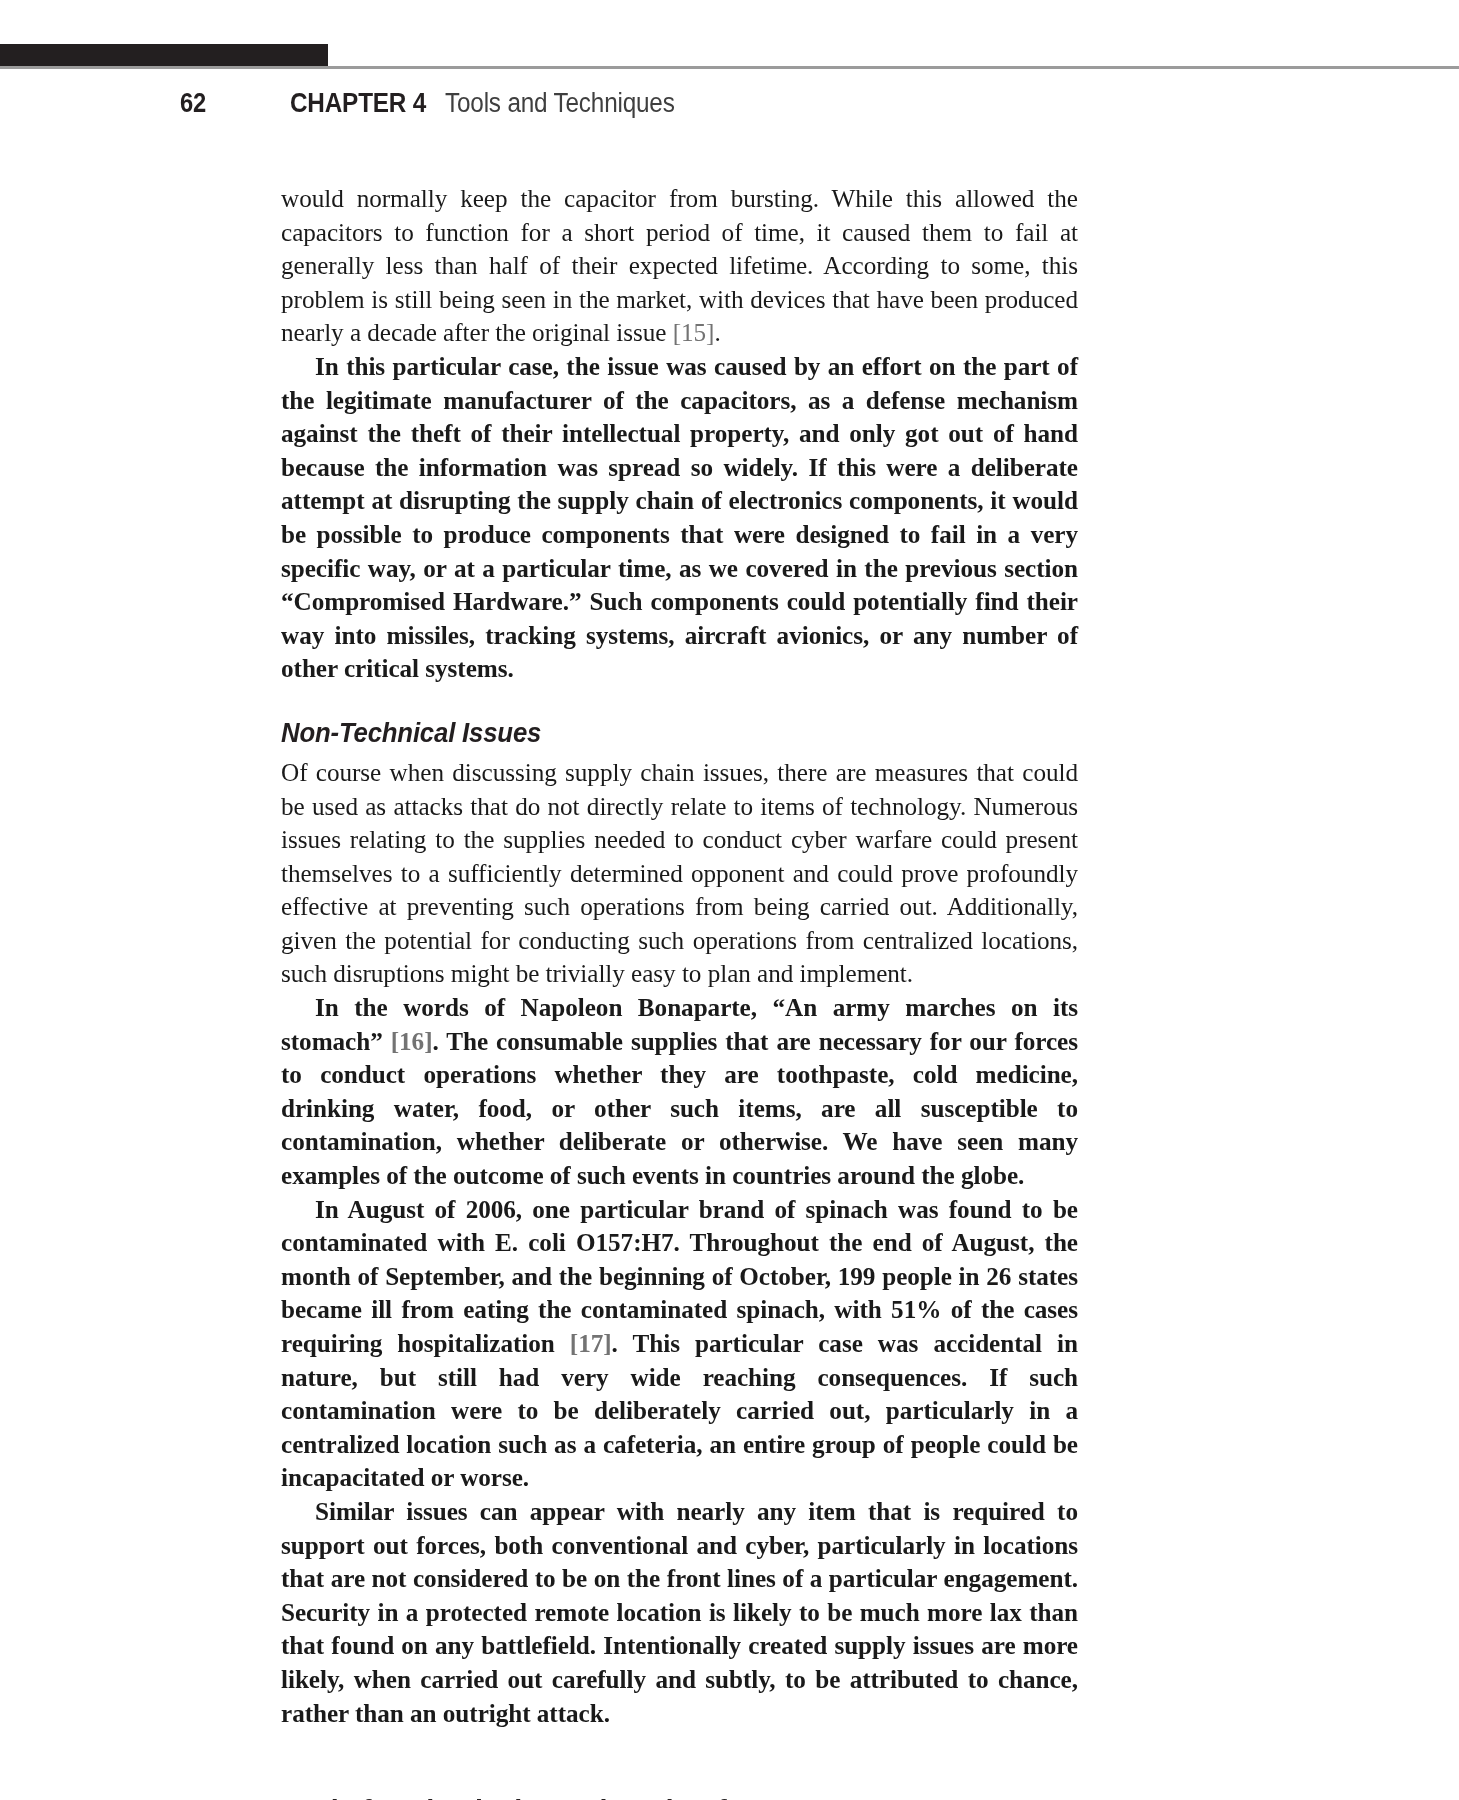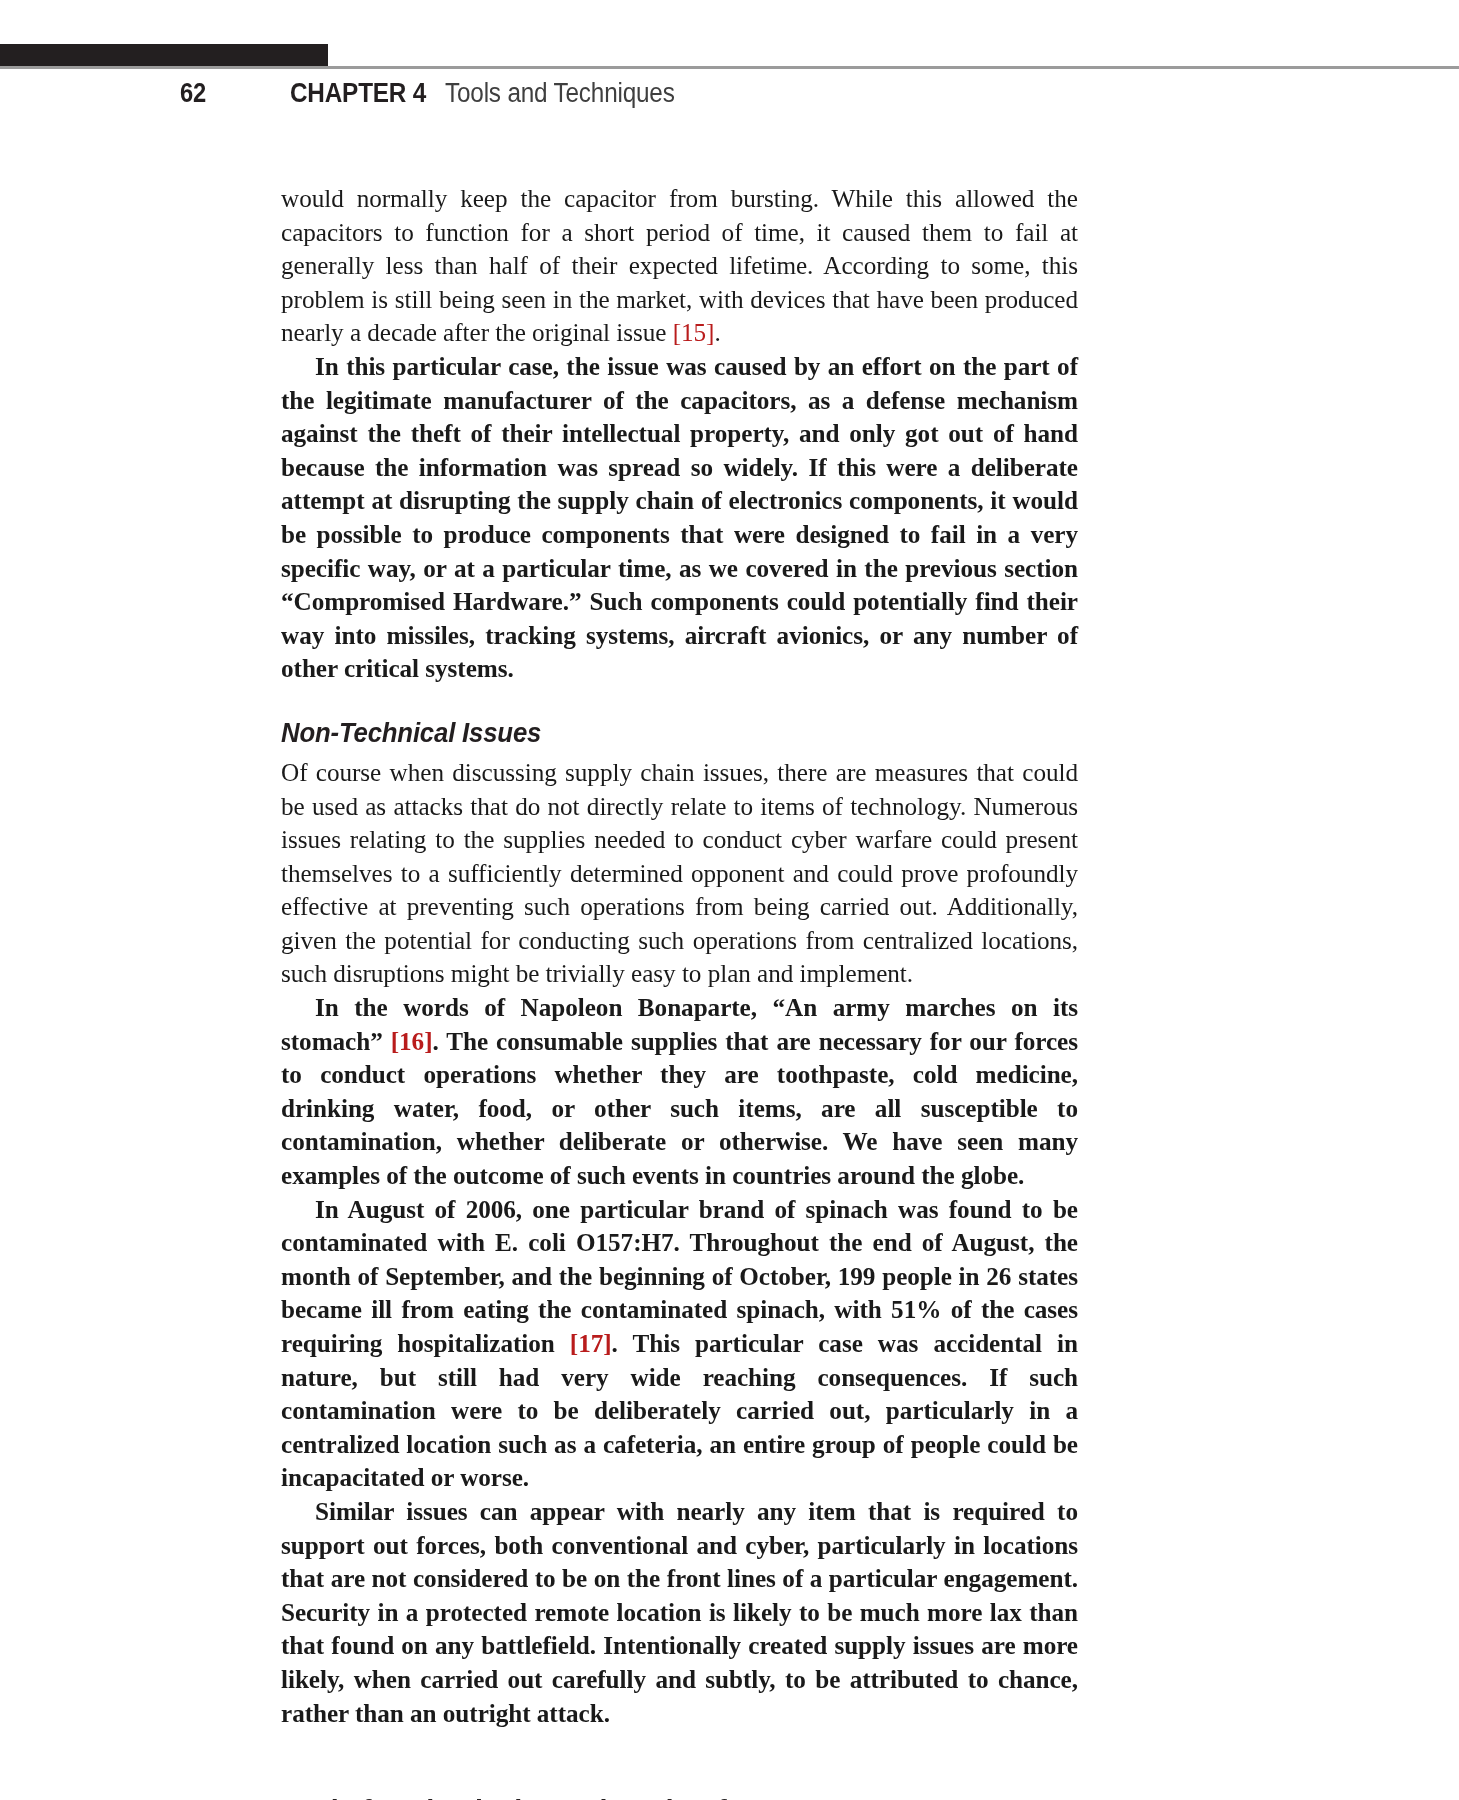--- a/index.html
+++ b/index.html
@@ -39,21 +39,21 @@
   .header-hairline {
     position: absolute;
     top: 22px;
     left: 0;
     width: 1459px;
     height: 3px;
     background: #9b9b9b;
   }
   .header-line {
     position: absolute;
-    top: 78px;
+    top: 88px;
     left: 0;
     width: 1459px;
     font-family: "Liberation Sans", "DejaVu Sans", sans-serif;
     white-space: nowrap;
   }
   .folio {
     display: inline-block;
     width: 110px;
     margin-left: 180px;
     font-weight: bold;
@@ -104,21 +104,21 @@
   }
   p.body-par.indent {
     text-indent: 34px;
     font-weight: bold;
   }
   p.body-par.noindent {
     text-indent: 0;
   }
 
   .ref {
-    color: #b91c1c;
+    color: #737373;
   }
 
   
   h3.sub-head {
     margin: 30px 0 6px 0;
     font-family: "Liberation Sans", "DejaVu Sans", sans-serif;
     font-style: italic;
     font-weight: bold;
     font-size: 28px;
     line-height: 34px;

